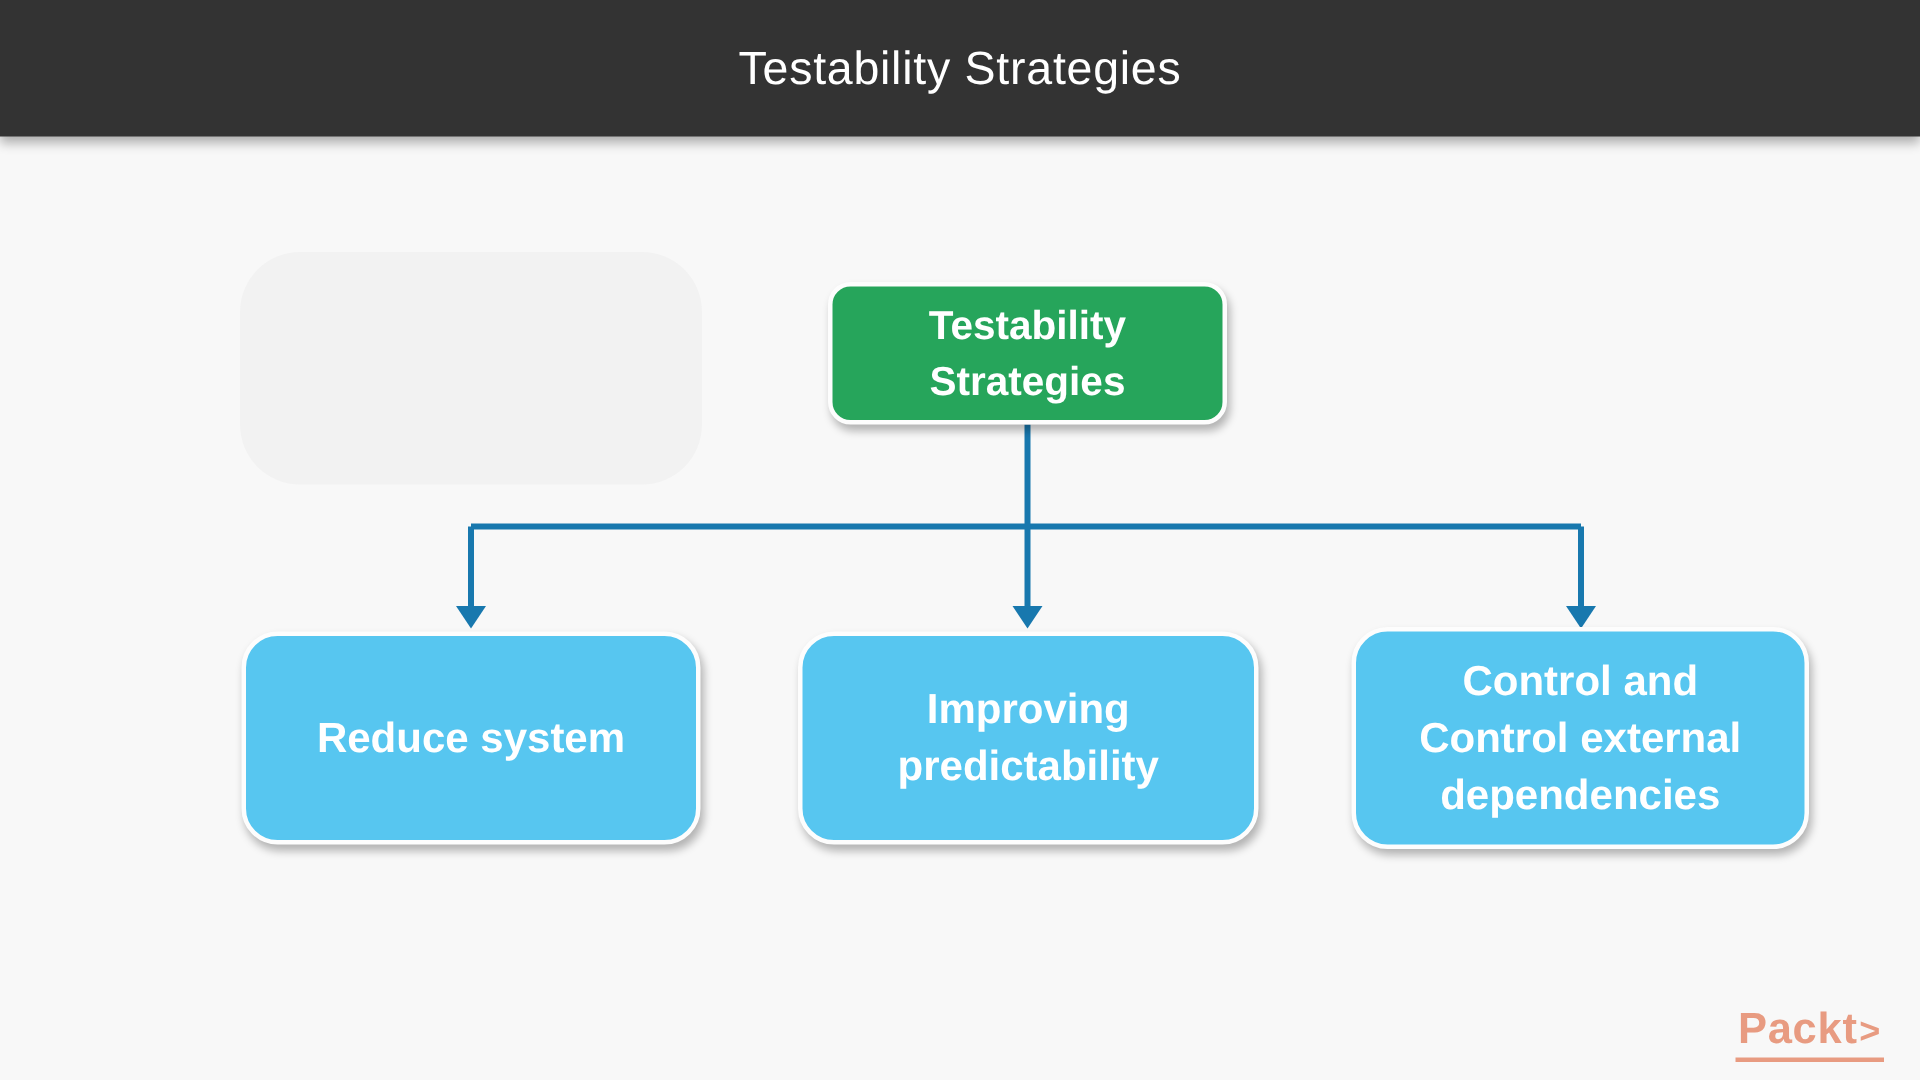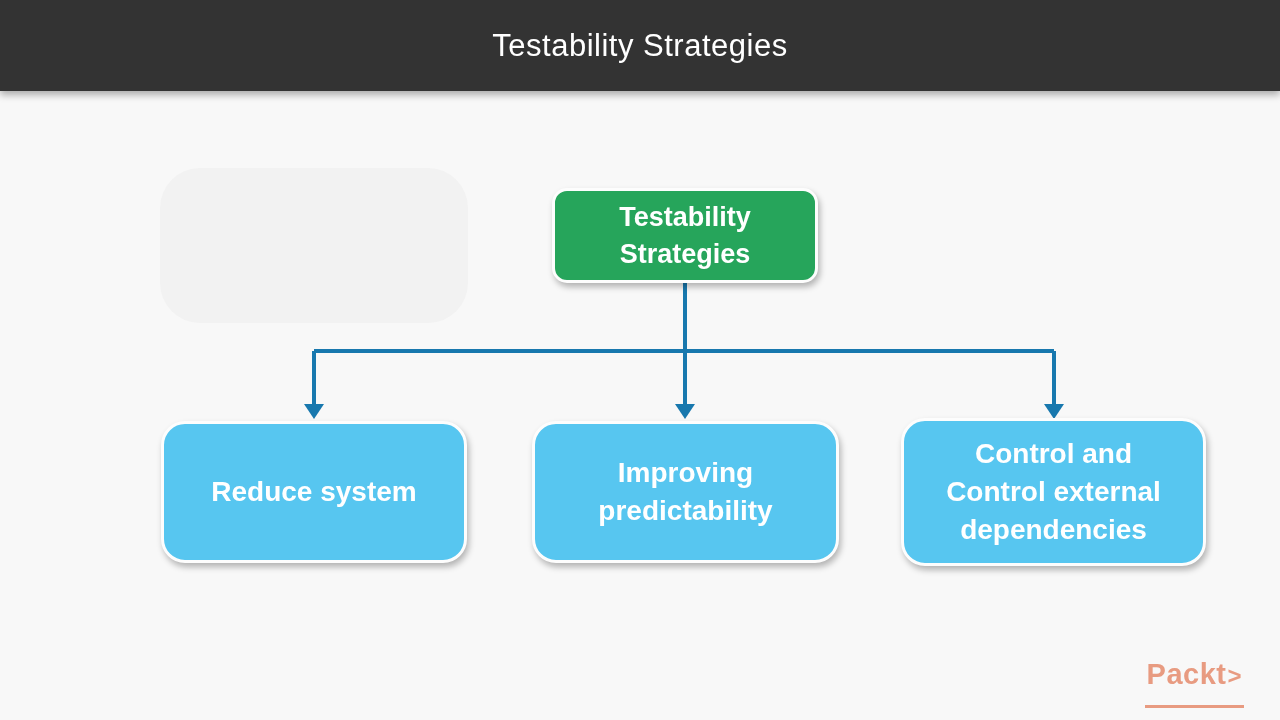--- a/index.html
+++ b/index.html
@@ -98,27 +98,27 @@
     font-size: 28px;
     line-height: 38px;
   }
   .node-child-1 { left: 121px; top: 421px; width: 306px; height: 142px; }
   .node-child-2 { left: 492px; top: 421px; width: 307px; height: 142px; }
   .node-child-3 { left: 861px; top: 418px; width: 305px; height: 148px; }
 
   
   .packt-logo {
     position: absolute;
-    right: 36px; bottom: 12px;
+    right: 24px; bottom: 12px;
     color: var(--logo-color);
     font-size: 29px;
     font-weight: bold;
     line-height: 1;
     border-bottom: 3px solid var(--logo-color);
-    padding: 0 2px 16px 2px;
+    padding: 0 2px 4px 2px;
     letter-spacing: 0.5px;
     display: flex;
     align-items: baseline;
   }
   .logo-chevron {
     font-size: 24px;
     font-weight: bold;
     margin-left: 1px;
   }
 </style>

